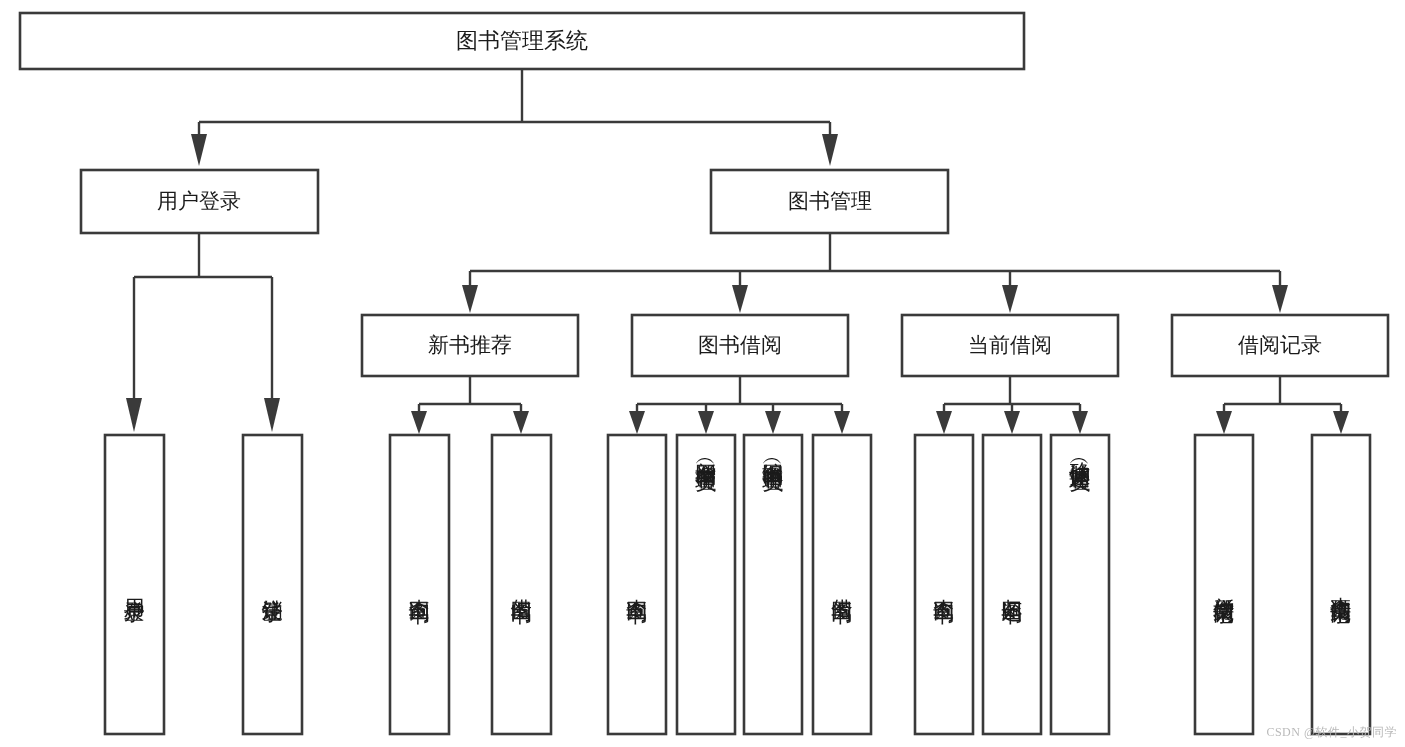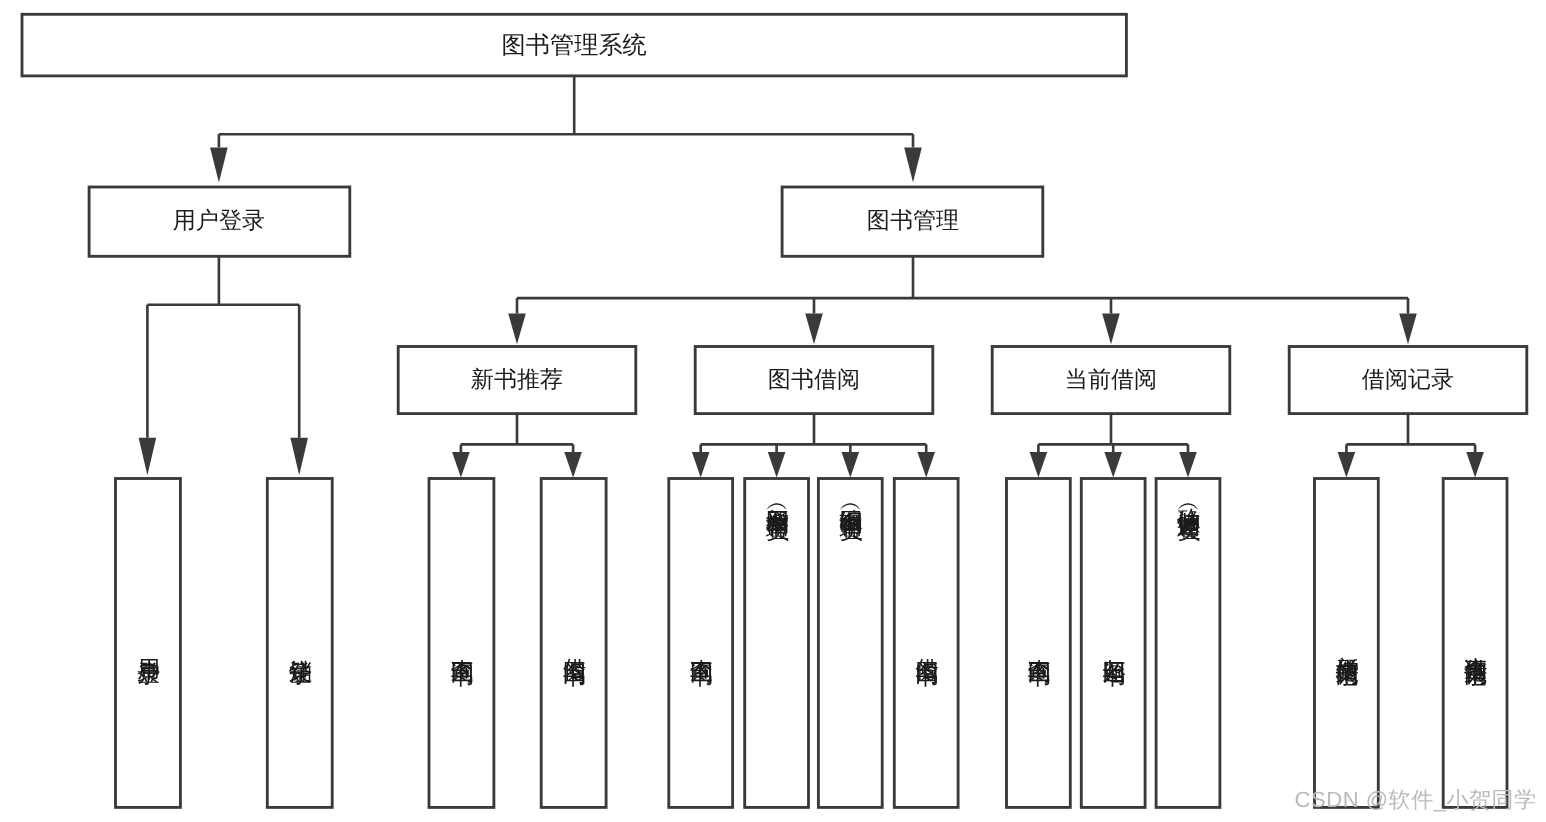--- a/index.html
+++ b/index.html
@@ -66,22 +66,22 @@
     font-size: 21px;
     line-height: 1.12;
     letter-spacing: 1.5px;
     color: #1b1b1b;
     white-space: nowrap;
   }
   .watermark {
     position: absolute;
     right: 8px;
     bottom: 6px;
-    font-family: Liberation Sans, sans-serif;
-    font-size: 20px;
+    font-family: Liberation Serif, serif;
+    font-size: 12px;
     color: #b9b9b9;
     letter-spacing: 0.5px;
     white-space: nowrap;
     margin-left: 20px;
   }
 </style>
 </head>
 <body>
 
 <div id="diagram-root">

